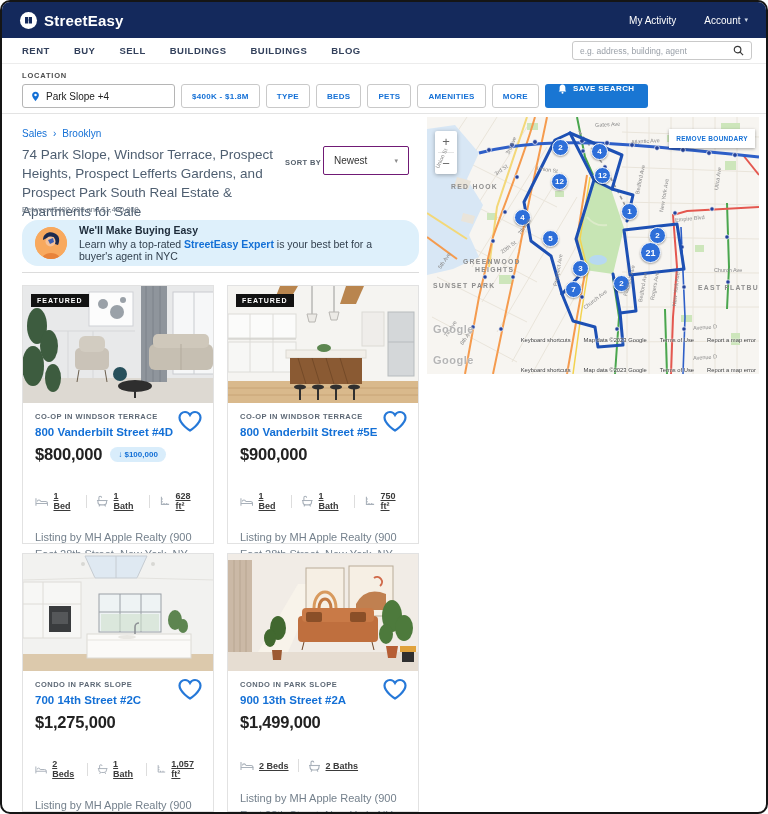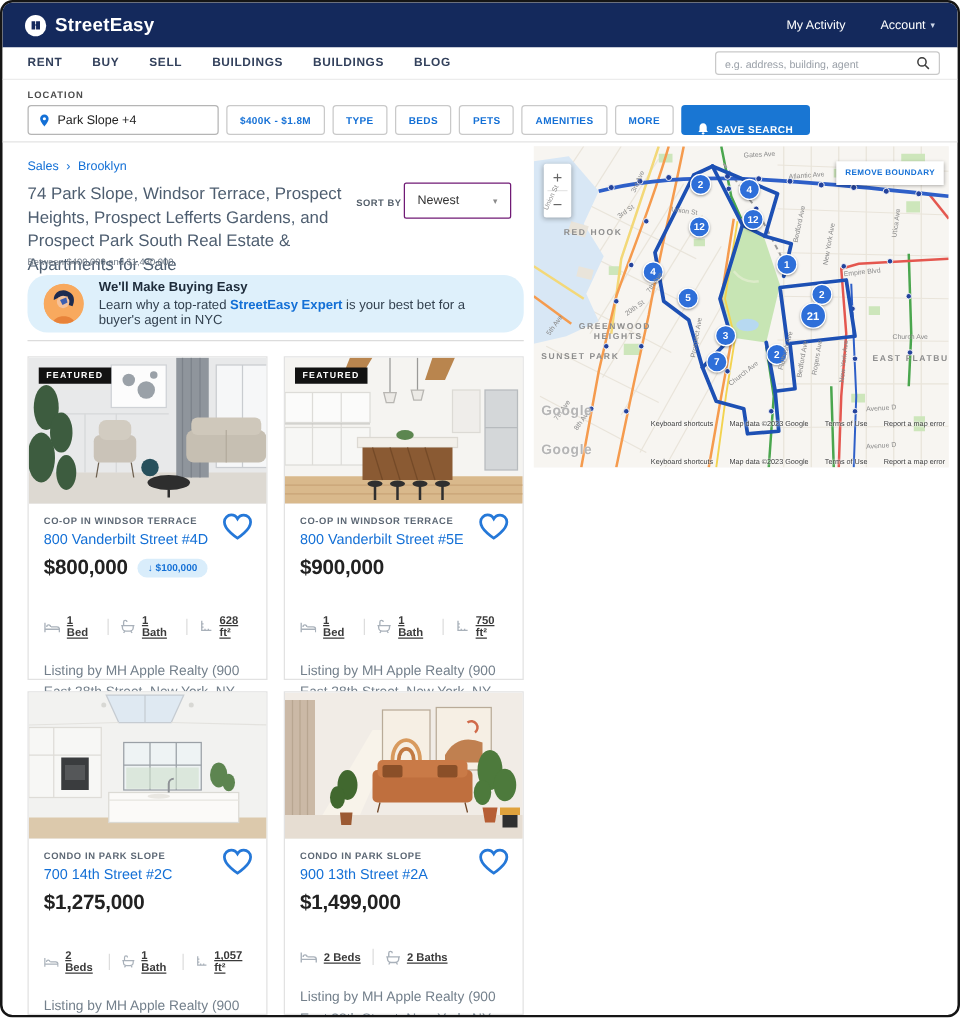--- a/index.html
+++ b/index.html
@@ -33,21 +33,21 @@
             border-bottom:1px solid #e3e3e3; padding:7px 20px 0; }
   .loc-label { font-size:7.5px; font-weight:bold; color:#4c4c4c; letter-spacing:0.8px; }
   .filter-row { display:flex; gap:6px; margin-top:4px; align-items:center; }
   .loc-input { width:153px; height:24px; border:1px solid #b5b5b5; border-radius:3px; display:flex;
             align-items:center; gap:6px; padding:0 8px; background:#fff; }
   .loc-input span { font-size:10px; color:#222; }
   .fbtn { height:24px; border:1px solid #c9c9c9; border-radius:3px; background:#fff; color:#1470d6;
             font-size:8px; font-weight:bold; letter-spacing:0.3px; padding:0 10px; cursor:pointer;
             display:flex; align-items:center; font-family:inherit; }
   .save-btn { height:24px; background:#1976d3; border:0; border-radius:3px; color:#fff; font-size:8px;
-            font-weight:bold; letter-spacing:0.4px; padding:0 13px; display:flex; align-items:flex-end;
+            font-weight:bold; letter-spacing:0.4px; padding:0 13px; display:flex; align-items:flex-start;
             gap:6px; cursor:pointer; font-family:inherit; }
 
   
   .breadcrumb { position:absolute; top:126px; left:20px; font-size:10px; color:#1470d6; display:flex; gap:6px; }
   .crumb { cursor:pointer; }
   .crumb-sep { color:#1470d6; }
   .page-title { position:absolute; top:143px; left:20px; width:274px; font-size:13.5px; color:#4e5e70; line-height:1.42; }
   .page-subtitle { position:absolute; top:203px; left:20px; font-size:7.5px; color:#6b7682; }
   .sort-label { position:absolute; top:156px; left:283px; font-size:7.5px; font-weight:bold; color:#55606c; letter-spacing:0.4px; }
   .sort-dd { position:absolute; top:144px; left:321px; width:86px; height:29px; border:1px solid #701a75;
@@ -68,21 +68,21 @@
   
   .cards { position:absolute; top:283px; left:20px; width:397px; display:grid;
            grid-template-columns:192px 192px; column-gap:13px; row-gap:9px; }
   .card { width:192px; height:259px; background:#fff; border:1px solid #e2e2e2; position:relative; }
   .card-img { height:117px; position:relative; overflow:hidden; background:#eee; cursor:pointer; }
   .card-img svg { display:block; }
   .featured { position:absolute; top:8px; left:8px; background:#121212; color:#fff; font-size:7px;
             font-weight:bold; letter-spacing:1px; padding:3px 6px; }
   .card-body { padding:9px 12px 0; position:relative; }
   .cat { font-size:7.5px; font-weight:bold; color:#5d6875; letter-spacing:0.5px; }
-  .addr { font-size:11.5px; font-weight:normal; color:#1470d6; margin-top:5px; cursor:pointer; }
+  .addr { font-size:11.5px; font-weight:bold; color:#1470d6; margin-top:5px; cursor:pointer; }
   .price-row { display:flex; align-items:center; gap:8px; margin-top:6px; height:20px; }
   .price { font-size:16.5px; font-weight:bold; color:#222; letter-spacing:-0.2px; }
   .pill { background:#d9edfb; color:#1470d6; font-size:8px; font-weight:bold; border-radius:9px; padding:3px 8px; }
   .heart { position:absolute; top:7px; right:10px; cursor:pointer; }
   .details { display:flex; align-items:center; gap:9px; margin-top:27px; }
   .det { display:flex; align-items:center; gap:5px; font-size:9px; font-weight:bold; color:#3a3a3a;text-decoration:underline; }
   .det-div { width:1px; height:13px; background:#ddd; }
   .listing-by { font-size:11px; color:#74808c; margin-top:18px; line-height:1.55; }
 
   

